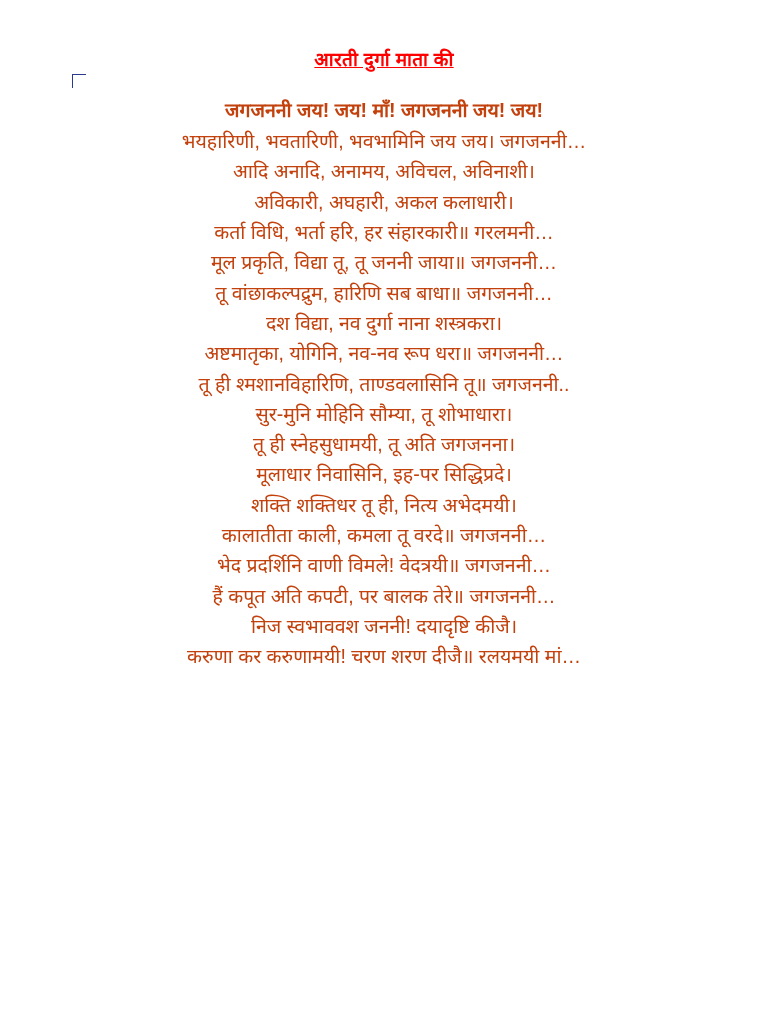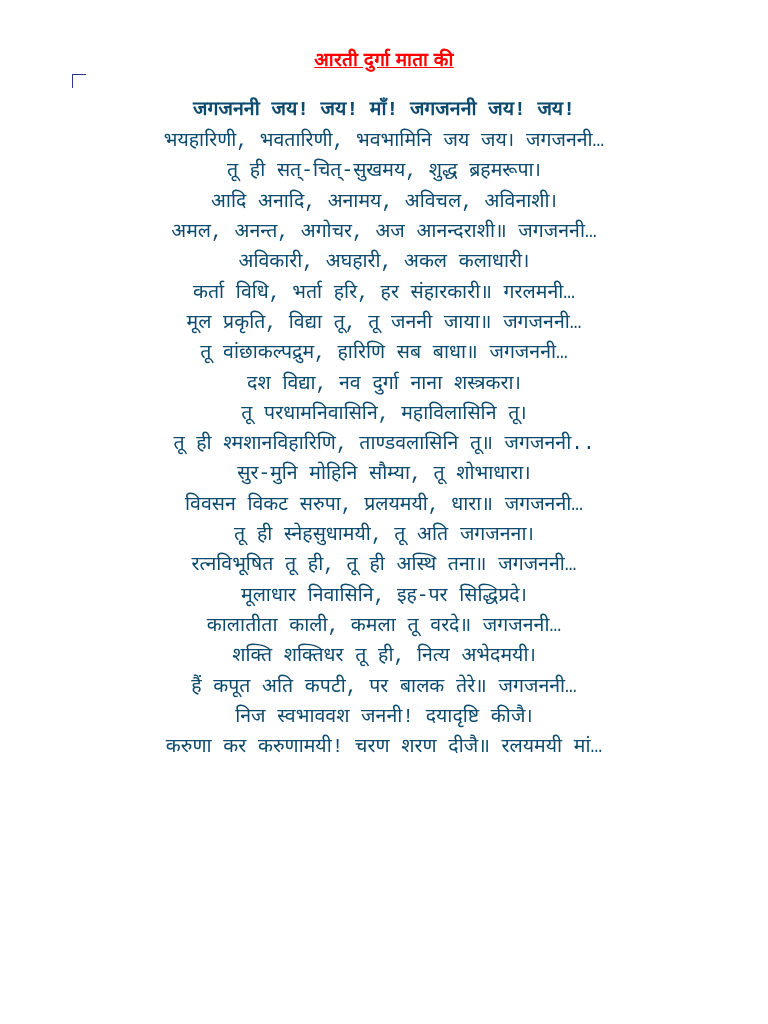--- a/index.html
+++ b/index.html
@@ -42,57 +42,53 @@
     border-top: 1.5px solid #2b3a8f;
   }
   .verses {
     margin-top: 22px;
   }
   .line {
     text-align: center;
     font-size: 19.5px;
     line-height: 1.555;
     white-space: nowrap;
-    color: #0c4a6e;
-    font-family: Liberation Mono, monospace;
+    color: #c2410c;
   }
   .line.bold {
     font-weight: bold;
   }
   .line.first {
     margin-bottom: 1px;
   }
 </style>
 </head>
 <body>
 
 <div class="page">
 
   <div class="corner-mark"></div>
 
   <h1 class="doc-title">आरती दुर्गा माता की</h1>
 
   <div class="verses">
     <div class="line bold first">जगजननी जय! जय! माँ! जगजननी जय! जय!</div>
     <div class="line">भयहारिणी, भवतारिणी, भवभामिनि जय जय। जगजननी…</div>
-    <div class="line">तू ही सत्-चित्-सुखमय, शुद्ध ब्रहमरूपा।</div>
     <div class="line">आदि अनादि, अनामय, अविचल, अविनाशी।</div>
-    <div class="line">अमल, अनन्त, अगोचर, अज आनन्दराशी॥ जगजननी…</div>
     <div class="line">अविकारी, अघहारी, अकल कलाधारी।</div>
     <div class="line">कर्ता विधि, भर्ता हरि, हर संहारकारी॥ गरलमनी…</div>
     <div class="line">मूल प्रकृति, विद्या तू, तू जननी जाया॥ जगजननी…</div>
     <div class="line">तू वांछाकल्पद्रुम, हारिणि सब बाधा॥ जगजननी…</div>
     <div class="line">दश विद्या, नव दुर्गा नाना शस्त्रकरा।</div>
-    <div class="line">तू परधामनिवासिनि, महाविलासिनि तू।</div>
+    <div class="line">अष्टमातृका, योगिनि, नव-नव रूप धरा॥ जगजननी…</div>
     <div class="line">तू ही श्मशानविहारिणि, ताण्डवलासिनि तू॥ जगजननी..</div>
     <div class="line">सुर-मुनि मोहिनि सौम्या, तू शोभाधारा।</div>
-    <div class="line">विवसन विकट सरुपा, प्रलयमयी, धारा॥ जगजननी…</div>
     <div class="line">तू ही स्नेहसुधामयी, तू अति जगजनना।</div>
-    <div class="line">रत्नविभूषित तू ही, तू ही अस्थि तना॥ जगजननी…</div>
     <div class="line">मूलाधार निवासिनि, इह-पर सिद्धिप्रदे।</div>
+    <div class="line">शक्ति शक्तिधर तू ही, नित्य अभेदमयी।</div>
     <div class="line">कालातीता काली, कमला तू वरदे॥ जगजननी…</div>
-    <div class="line">शक्ति शक्तिधर तू ही, नित्य अभेदमयी।</div>
+    <div class="line">भेद प्रदर्शिनि वाणी विमले! वेदत्रयी॥ जगजननी…</div>
     <div class="line">हैं कपूत अति कपटी, पर बालक तेरे॥ जगजननी…</div>
     <div class="line">निज स्वभाववश जननी! दयादृष्टि कीजै।</div>
     <div class="line">करुणा कर करुणामयी! चरण शरण दीजै॥ रलयमयी मां…</div>
   </div>
 
 </div>
 
 </body></html>

